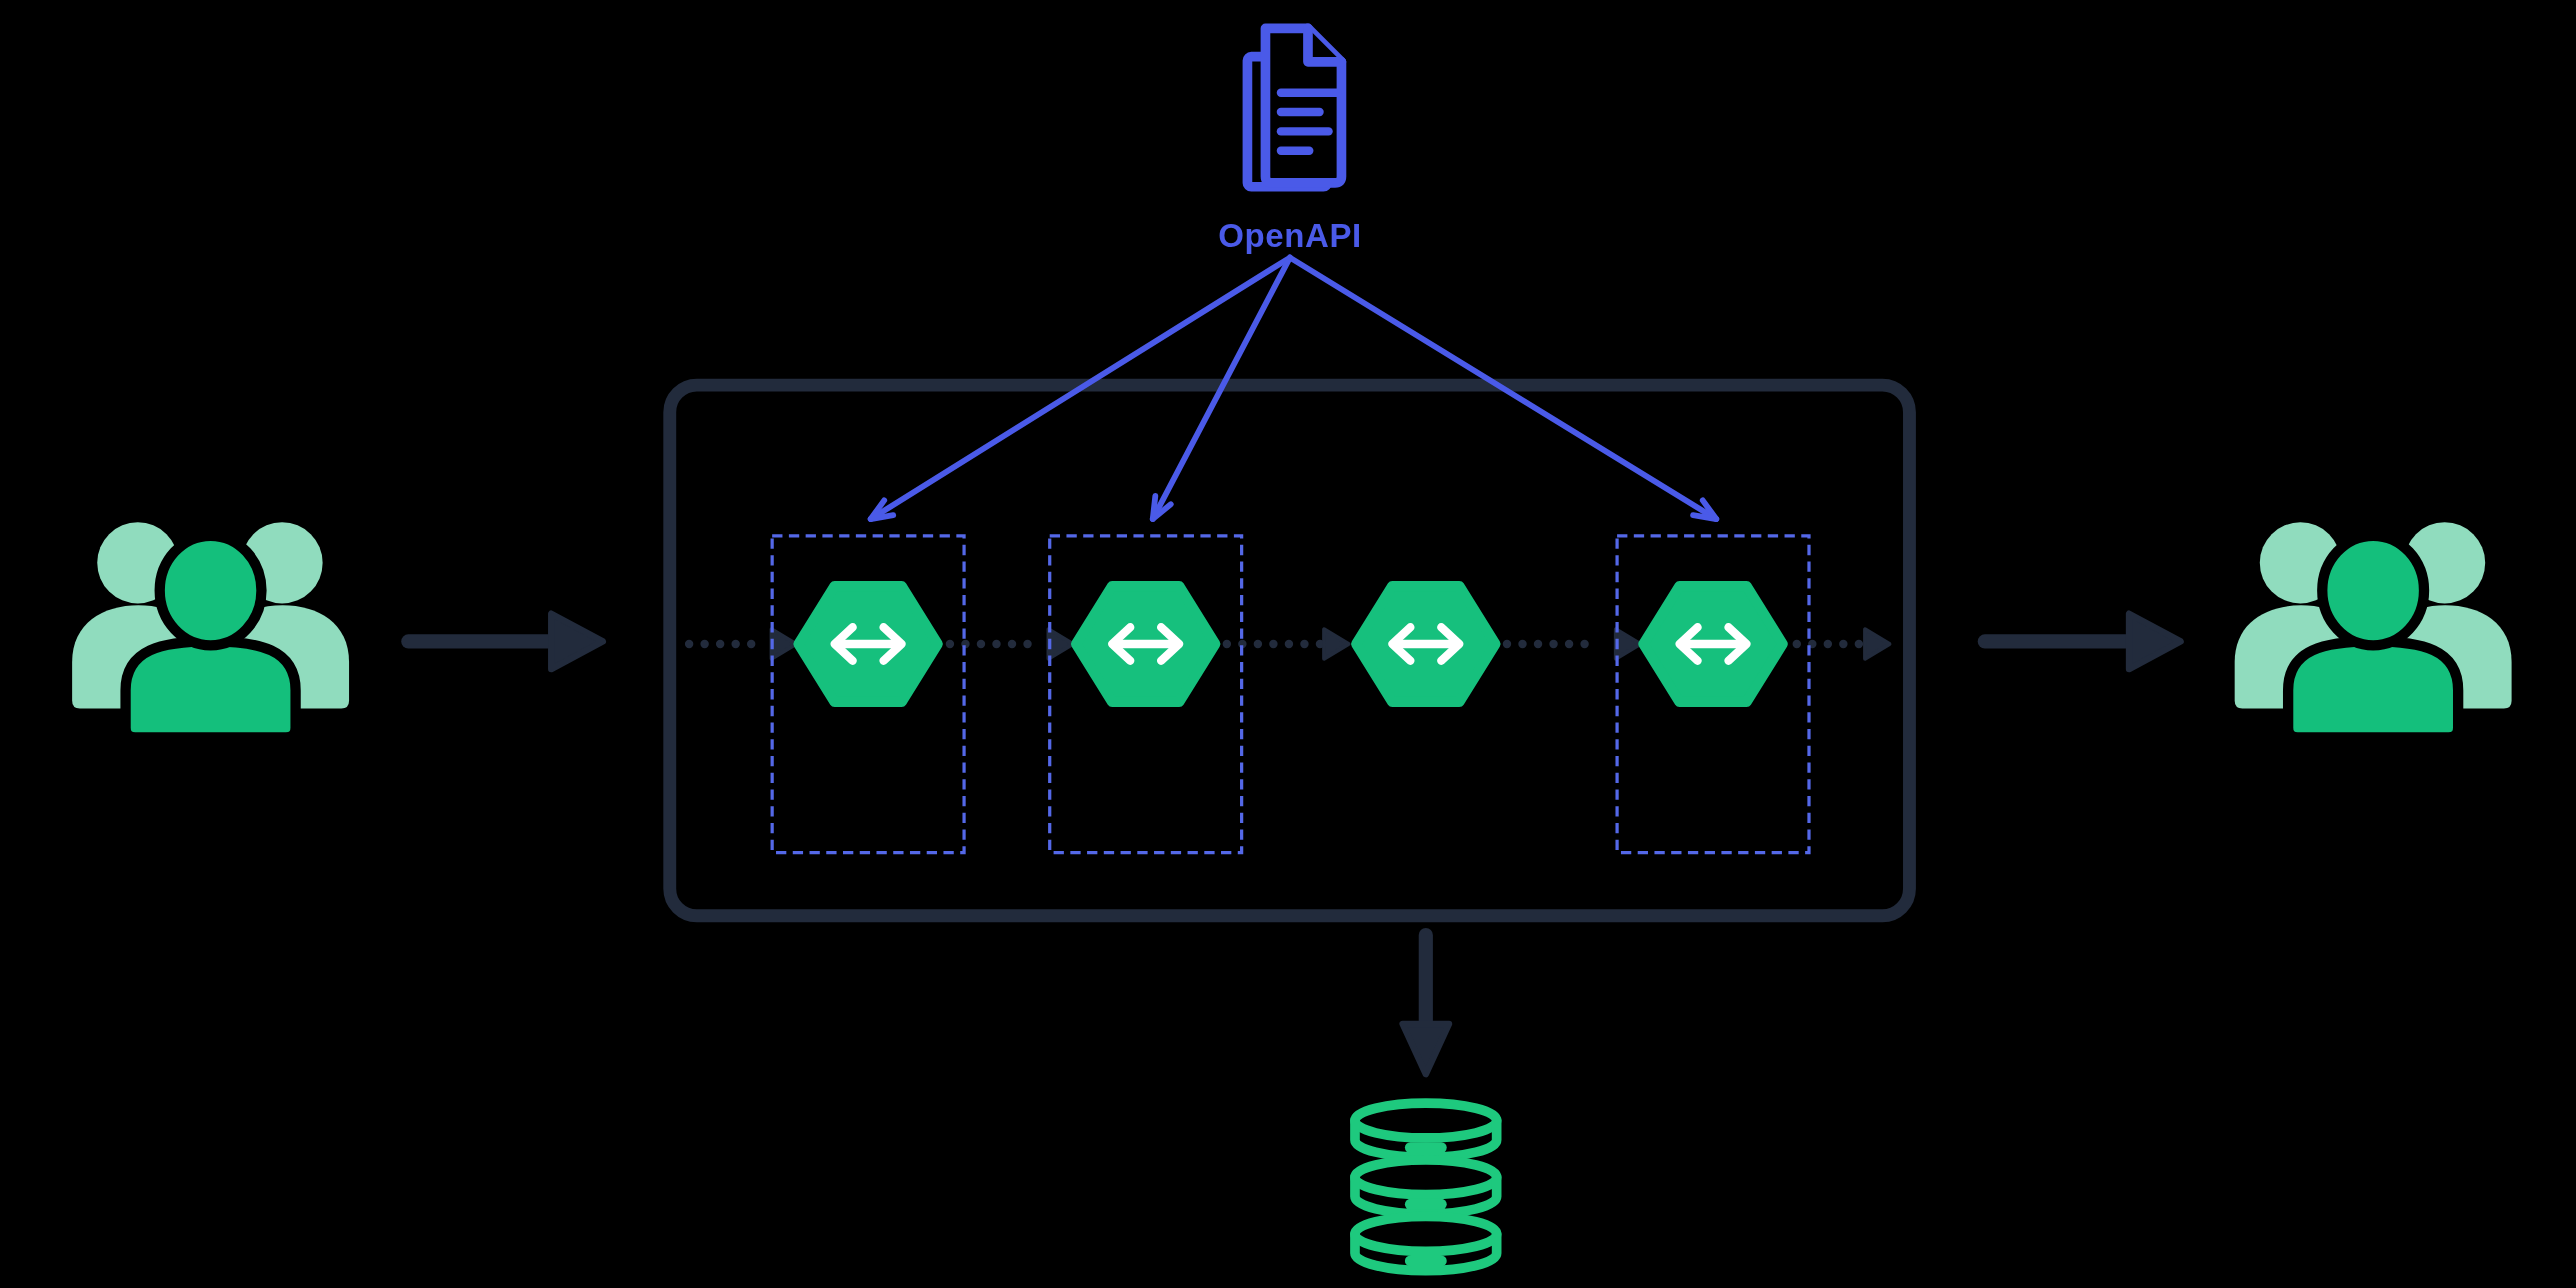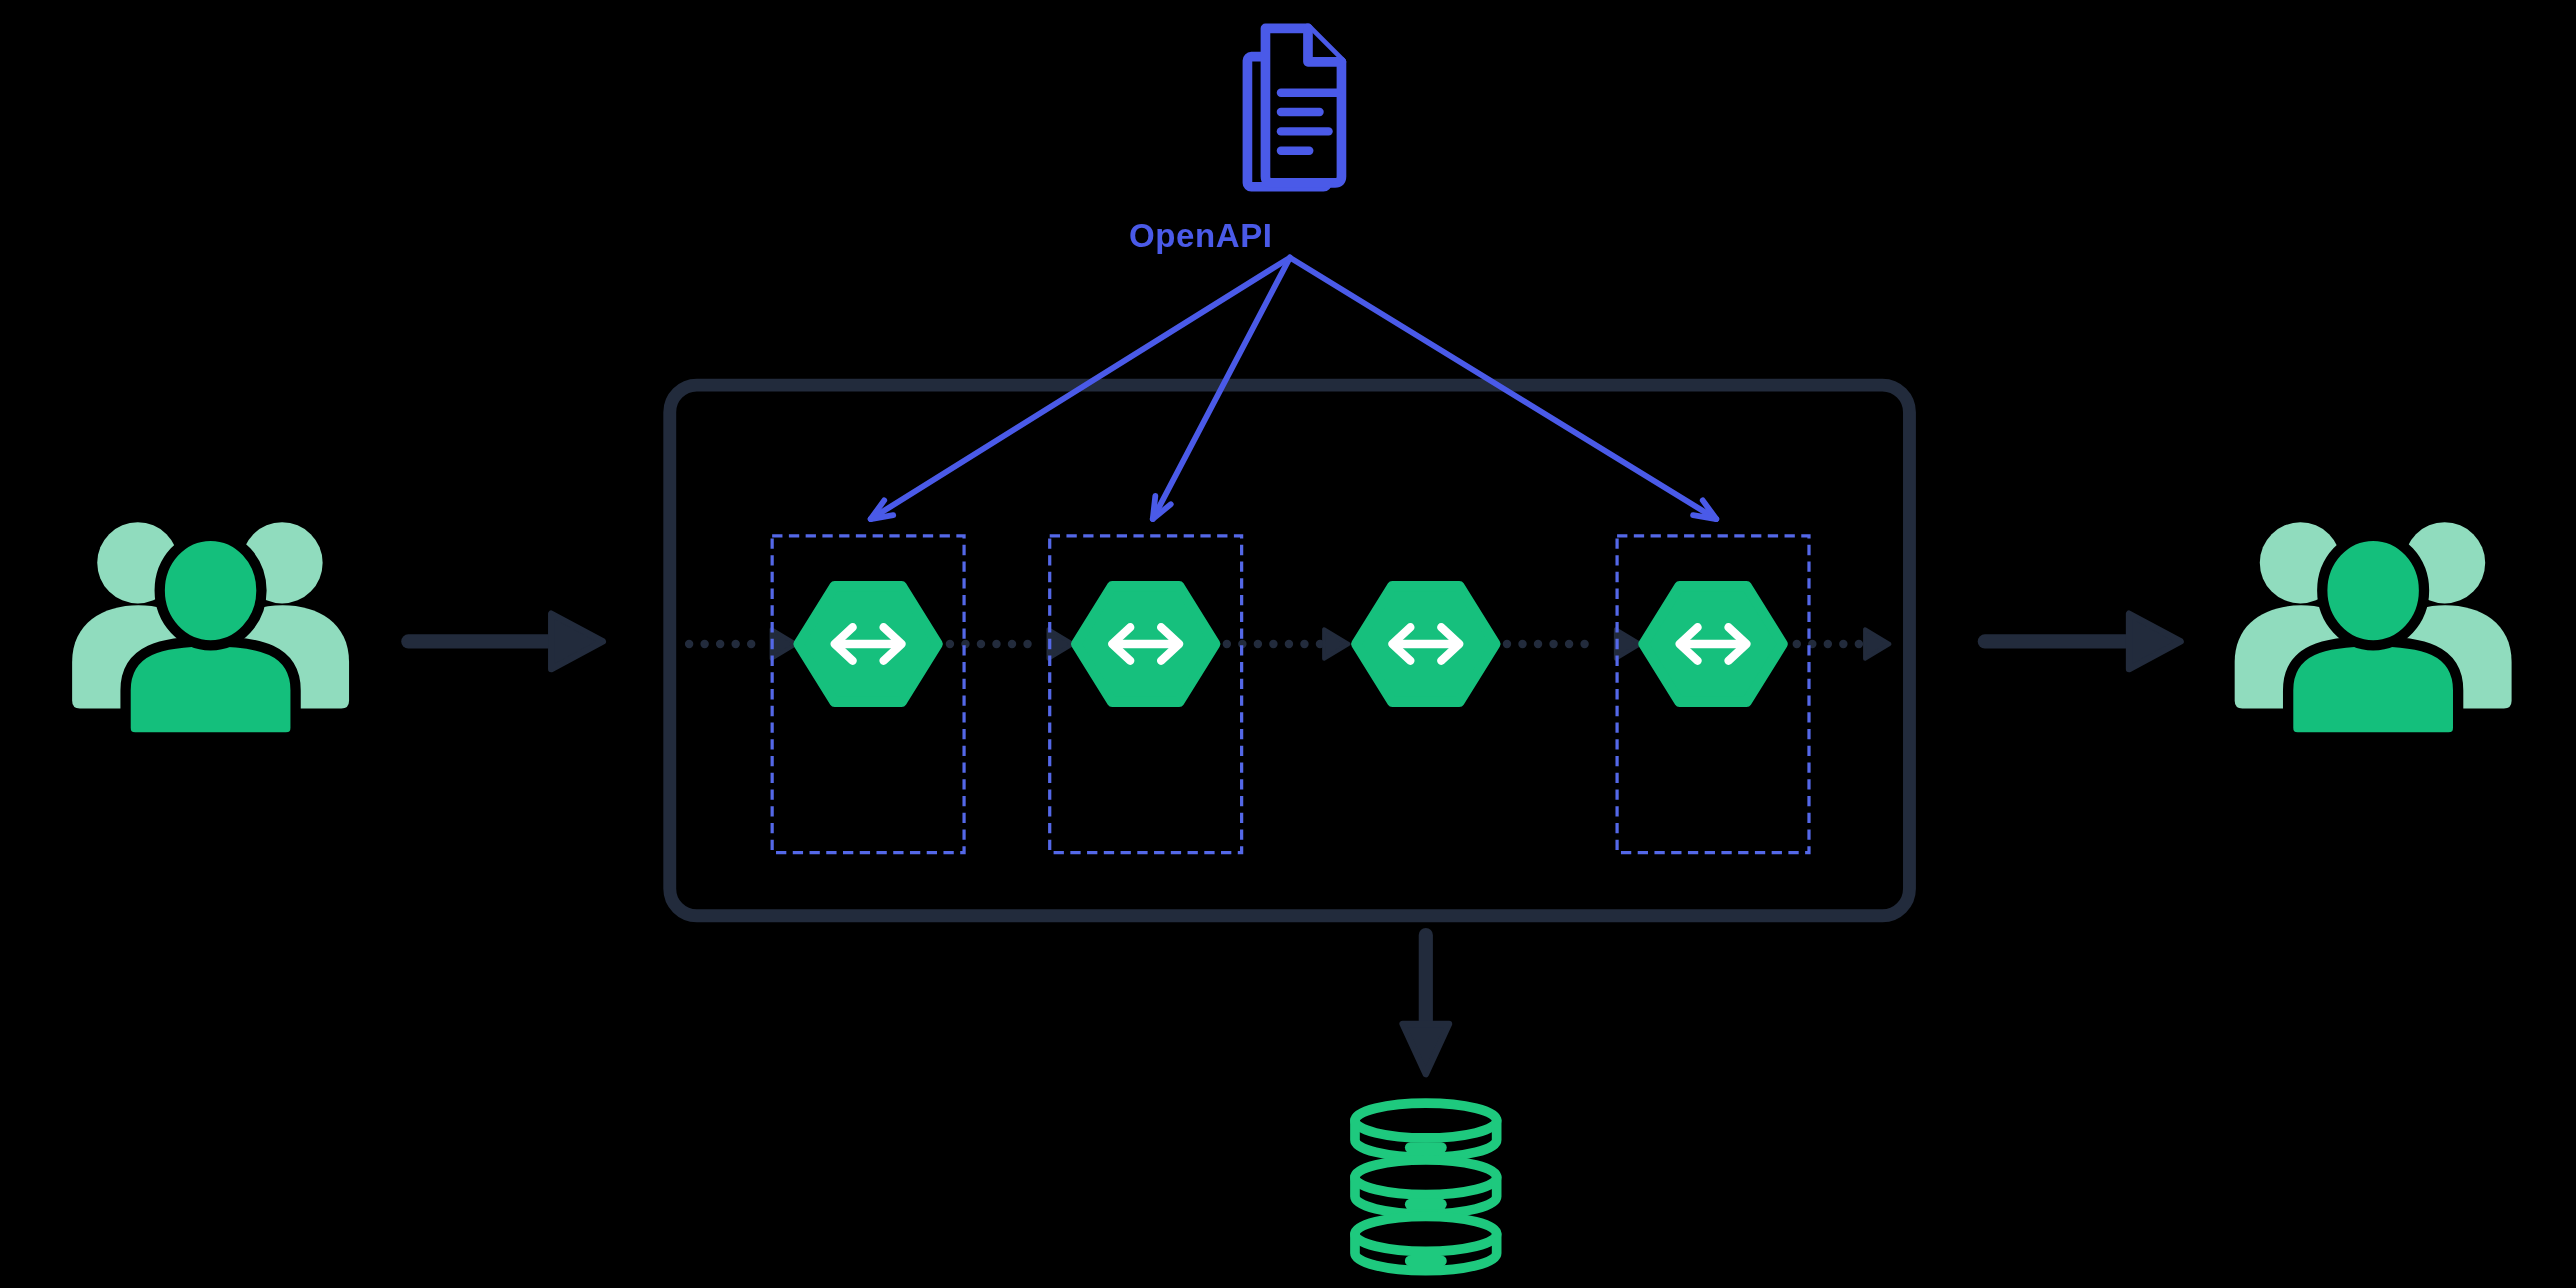--- a/index.html
+++ b/index.html
@@ -49,21 +49,21 @@
   .head   { fill: var(--c-navy, #212A3B); stroke: var(--c-navy, #212A3B);
             stroke-width: 10px; stroke-linejoin: round; }
   .mint   { fill: var(--c-mint, #90DCBE); }
   .person-front { fill: var(--c-green_people, #14BF7C);
             stroke: var(--c-background, #000); stroke-width: 16px; }
   .openapi-label {
     position: absolute;
     left: 1129px;
     top: 218px;
     width: 322px;
-    text-align: left;
+    text-align: center;
     color: var(--c-blue, #4A5AE8);
     font-size: 33px;
     line-height: 1.1;
     font-weight: 600;
     letter-spacing: 0.6px;
   }
 </style>
 </head>
 <body>
 

